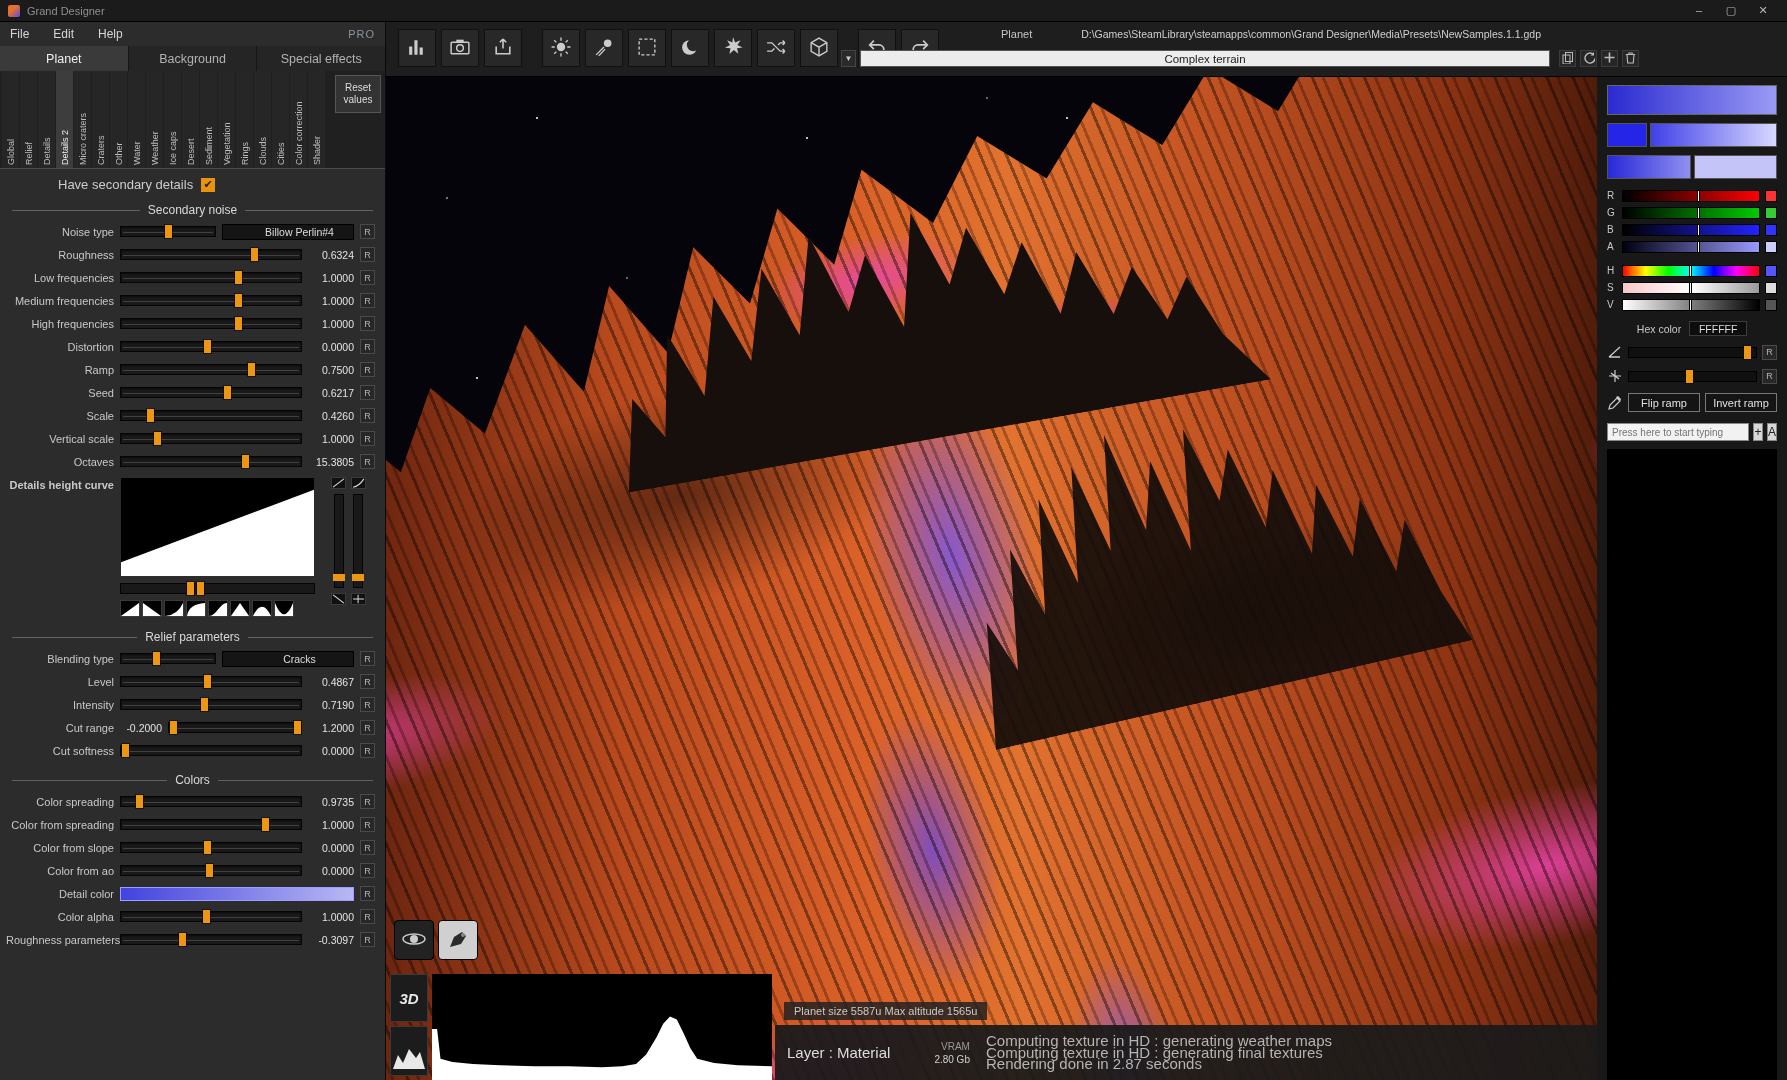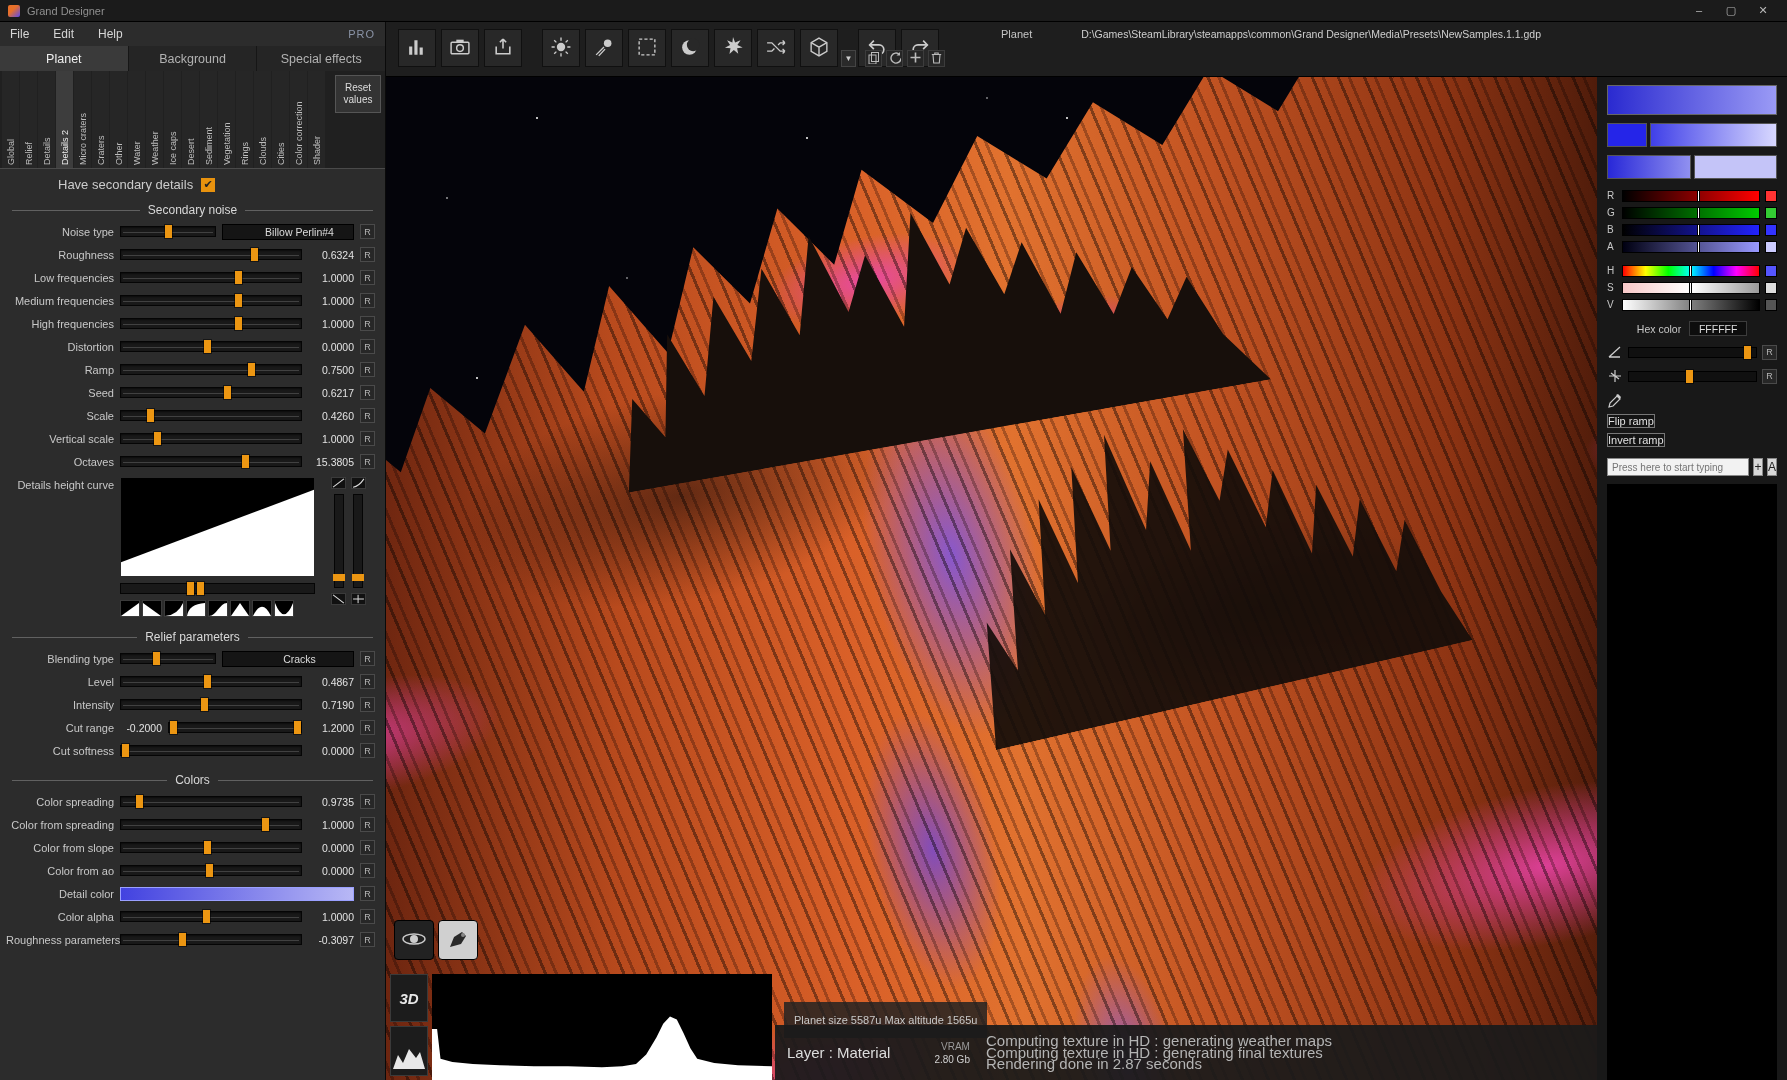--- a/index.html
+++ b/index.html
@@ -39,21 +39,21 @@
   .p-track{position:relative;flex:1;height:11px;background:#191919;border:1px solid #050505;box-shadow:inset 0 1px 2px rgba(0,0,0,.6);}
   .p-track.short{flex:0 0 96px;}
   .p-track::before{content:"";position:absolute;left:2px;right:2px;top:50%;height:1px;background:#414141;}
   .p-handle{position:absolute;top:-2px;width:7px;height:13px;margin-left:-3px;background:#ec9612;box-shadow:0 0 0 1px rgba(0,0,0,.5);}
   .p-dropdown{flex:1;height:16px;background:#151515;border:1px solid #000;color:#dcdcdc;font-size:10.5px;display:flex;align-items:center;justify-content:center;padding-left:23px;}
   .p-value{width:46px;text-align:right;font-size:10.5px;color:#e2e2e2;}
   .p-prevalue{width:42px;text-align:right;font-size:10.5px;color:#e2e2e2;}
   .p-gradientbar{flex:1;height:14px;border:1px solid #9aa0ff;}
   .r-btn{width:15px;height:15px;flex:0 0 15px;background:#272727;border:1px solid #4a4a4a;color:#b5b5b5;font-size:9px;display:flex;align-items:center;justify-content:center;}
 
-  .curve-area{display:flex;padding:4px 10px 0 6px;gap:6px;}
+  .curve-area{display:flex;padding:4px 10px 0 6px;gap:6px;font-weight:bold;}
   .curve-label{width:108px;text-align:right;font-size:11px;color:#c8c8c8;padding-top:2px;}
   .curve-center{flex:1;display:flex;flex-direction:column;gap:6px;}
   .curve-box{height:100px;background:#000;border:1px solid #2c2c2c;position:relative;}
   .curve-box svg{position:absolute;inset:0;width:100%;height:100%;}
   .curve-minitrack{position:relative;height:11px;background:#191919;border:1px solid #050505;}
   .curve-presets{display:flex;gap:2px;padding-bottom:2px;}
   .curve-preset{width:20px;height:17px;background:#000;border:1px solid #3a3a3a;padding:0;}
   .curve-preset svg{width:100%;height:100%;display:block;}
   .curve-right{width:54px;display:flex;flex-direction:column;align-items:center;gap:5px;}
   .mini-icons{display:flex;gap:5px;}
@@ -114,21 +114,21 @@
 
   .orbit-btn,.paint-btn{position:absolute;top:843px;width:40px;height:40px;border:1px solid #000;border-radius:4px;display:flex;align-items:center;justify-content:center;padding:0;}
   .orbit-btn{left:8px;background:#222;}
   .paint-btn{left:52px;background:#d0d0d0;}
   .orbit-btn svg,.paint-btn svg{width:26px;height:26px;}
   .view3d-btn{position:absolute;left:4px;top:897px;width:38px;height:48px;background:#1c1c1c;border:1px solid #3a3a3a;color:#e8e8e8;font-size:15px;font-weight:bold;font-style:italic;display:flex;align-items:center;justify-content:center;}
   .viewhist-btn{position:absolute;left:4px;top:949px;width:38px;height:50px;background:#1c1c1c;border:1px solid #3a3a3a;display:flex;align-items:flex-end;justify-content:center;padding:0 2px 3px 2px;}
   .viewhist-btn svg{width:32px;height:24px;}
   .mini-hist{position:absolute;left:46px;top:897px;width:340px;height:106px;background:#000;}
   .mini-hist svg{width:100%;height:100%;display:block;}
-  .size-badge{position:absolute;left:398px;top:925px;background:rgba(34,34,34,.85);color:#c9c9c9;font-size:11px;padding:12px 10px;}
+  .size-badge{position:absolute;left:398px;top:925px;background:rgba(34,34,34,.85);color:#c9c9c9;font-size:11px;padding:3px 10px;}
   .bottom-strip{position:absolute;left:389px;right:0;top:948px;bottom:0;background:rgba(27,27,27,.94);display:flex;align-items:center;}
   .layer-label{font-size:15px;color:#dcdcdc;margin-left:12px;white-space:nowrap;}
   .vram{margin-left:44px;text-align:right;font-size:10px;line-height:13px;}
   .vram-label{color:#9a9a9a;}
   .vram-value{color:#d0d0d0;}
   .messages{margin-left:16px;font-size:15px;line-height:11.5px;color:#b4b4b4;}
 
   
   .color-panel{position:absolute;left:1597px;top:77px;right:0;bottom:0;background:#181818;padding:8px 10px 0 10px;display:flex;flex-direction:column;}
   .ramp-big{height:30px;border:1px solid #666;background:linear-gradient(90deg,#2a2ad0,#9a9af5);}
@@ -145,21 +145,21 @@
   .ch-track{position:relative;flex:1;height:12px;border:1px solid #000;}
   .ch-marker{position:absolute;top:-1px;bottom:-1px;width:3px;background:#fff;border:1px solid #000;margin-left:-2px;}
   .ch-swatch{width:12px;height:12px;border:1px solid #000;}
   .hex-row{display:flex;align-items:center;gap:8px;margin-top:10px;justify-content:center;}
   .hex-label{font-size:10.5px;color:#c8c8c8;}
   .hex-value{width:58px;height:15px;background:#0d0d0d;border:1px solid #3c3c3c;color:#dddddd;font-size:10.5px;display:flex;align-items:center;justify-content:center;}
   .rs-row{display:flex;align-items:center;gap:5px;margin-top:8px;}
   .rs-icon{width:16px;height:16px;}
   .rs-icon svg{width:100%;height:100%;display:block;}
   .rs-track{position:relative;flex:1;height:11px;background:#101010;border:1px solid #000;}
-  .ramp-btn-row{display:flex;align-items:flex-start;gap:5px;margin-top:9px;flex-direction:column;}
+  .ramp-btn-row{display:flex;align-items:center;gap:5px;margin-top:9px;}
   .eyedrop{width:16px;height:16px;}
   .eyedrop svg{width:100%;height:100%;display:block;}
   .ramp-btn{flex:1;height:19px;background:#141414;border:1px solid #777;color:#e0e0e0;font-size:11px;display:flex;align-items:center;justify-content:center;padding:0;}
   .search-row{display:flex;gap:4px;margin-top:11px;align-items:center;}
   .search-input{flex:1;height:18px;background:#f2f2f2;border:1px solid #888;color:#333;font-size:10px;padding:0 4px;}
   .sq-btn{width:18px;height:18px;background:#d8d8d8;border:1px solid #888;color:#222;font-size:12px;display:flex;align-items:center;justify-content:center;padding:0;}
   .list-area{flex:1;background:#000;margin-top:8px;}
 </style>
 </head>
 <body>
@@ -590,20 +590,23 @@
               <path d="M17.5 8.5h-9a4.5 4.5 0 0 0 0 9h2" fill="none" stroke="#ccc" stroke-width="1.6"></path>
             </svg></span>
         </button>
       </div>
     <div class="header-meta">
       <span class="layer-type">Planet</span>
       <span class="file-path">D:\Games\SteamLibrary\steamapps\common\Grand Designer\Media\Presets\NewSamples.1.1.gdp</span>
     </div>
     <div class="preset-row">
       <span class="preset-arrow">▼</span>
+      <div class="preset-select">
+        <span>Complex terrain</span>
+      </div>
       <div class="preset-actions">
           <button class="pa-btn">
             <span><svg viewBox="0 0 13 13">
                 <rect x="4.5" y="1.5" width="7" height="9" fill="none" stroke="#bbb"></rect>
                 <rect x="2" y="4" width="7" height="9" fill="none" stroke="#bbb"></rect>
               </svg></span>
           </button>
           <button class="pa-btn">
             <span><svg viewBox="0 0 13 13">
                 <path d="M11.5 3.5a5 5 0 1 0 1.5 3.8" fill="none" stroke="#bbb" stroke-width="1.4"></path>

